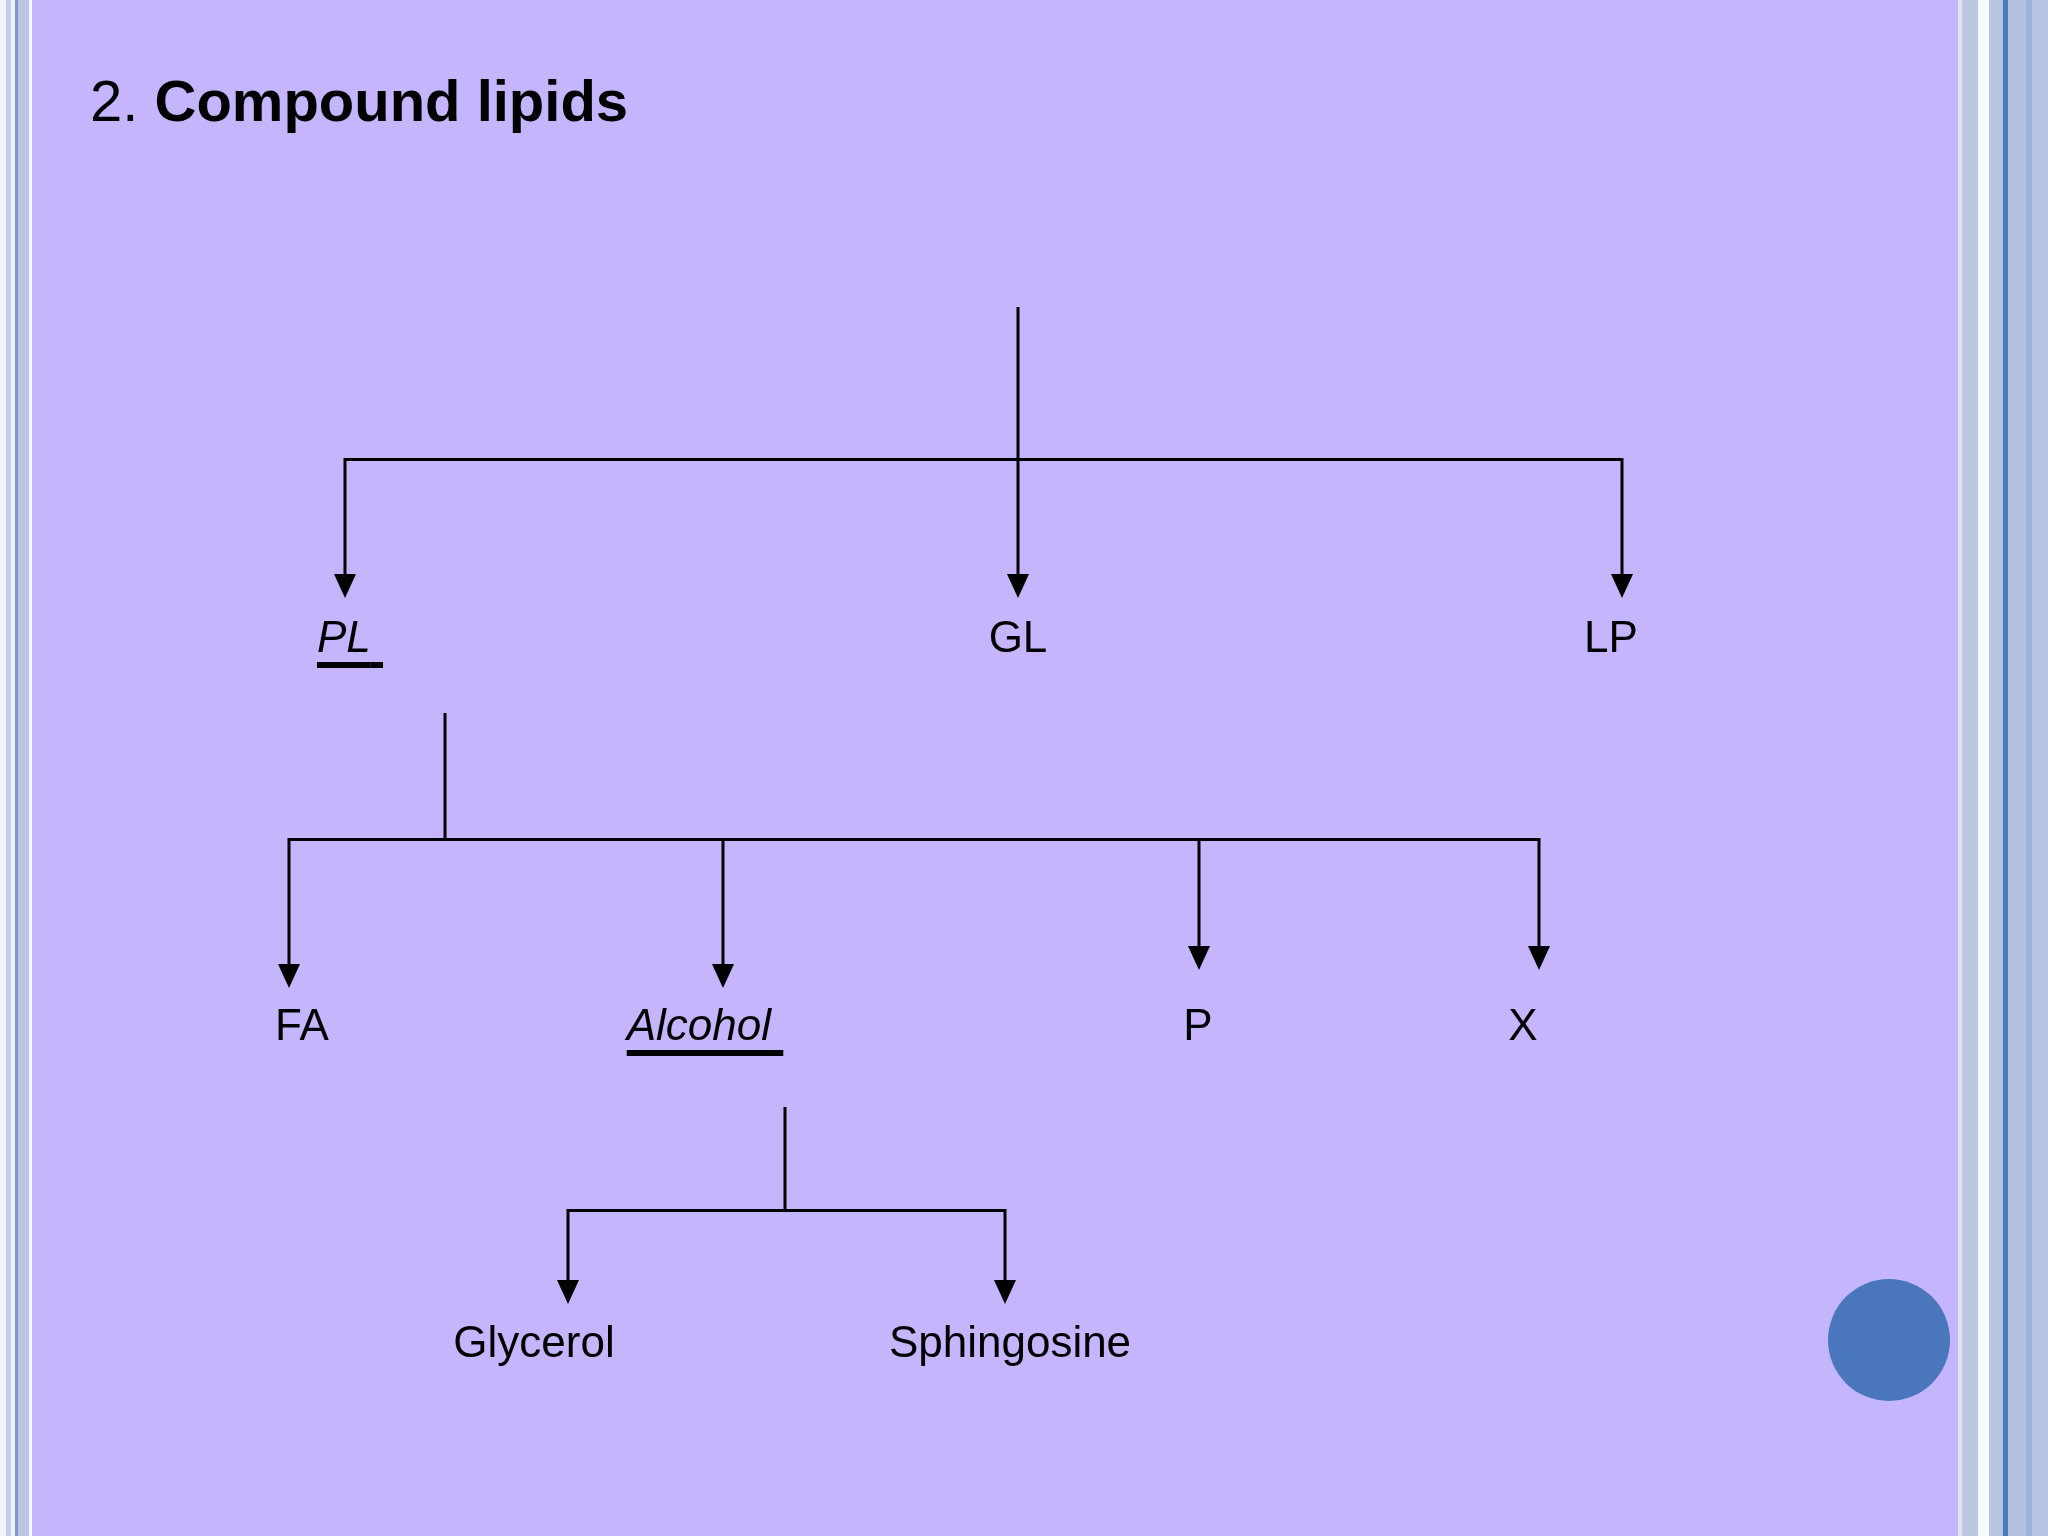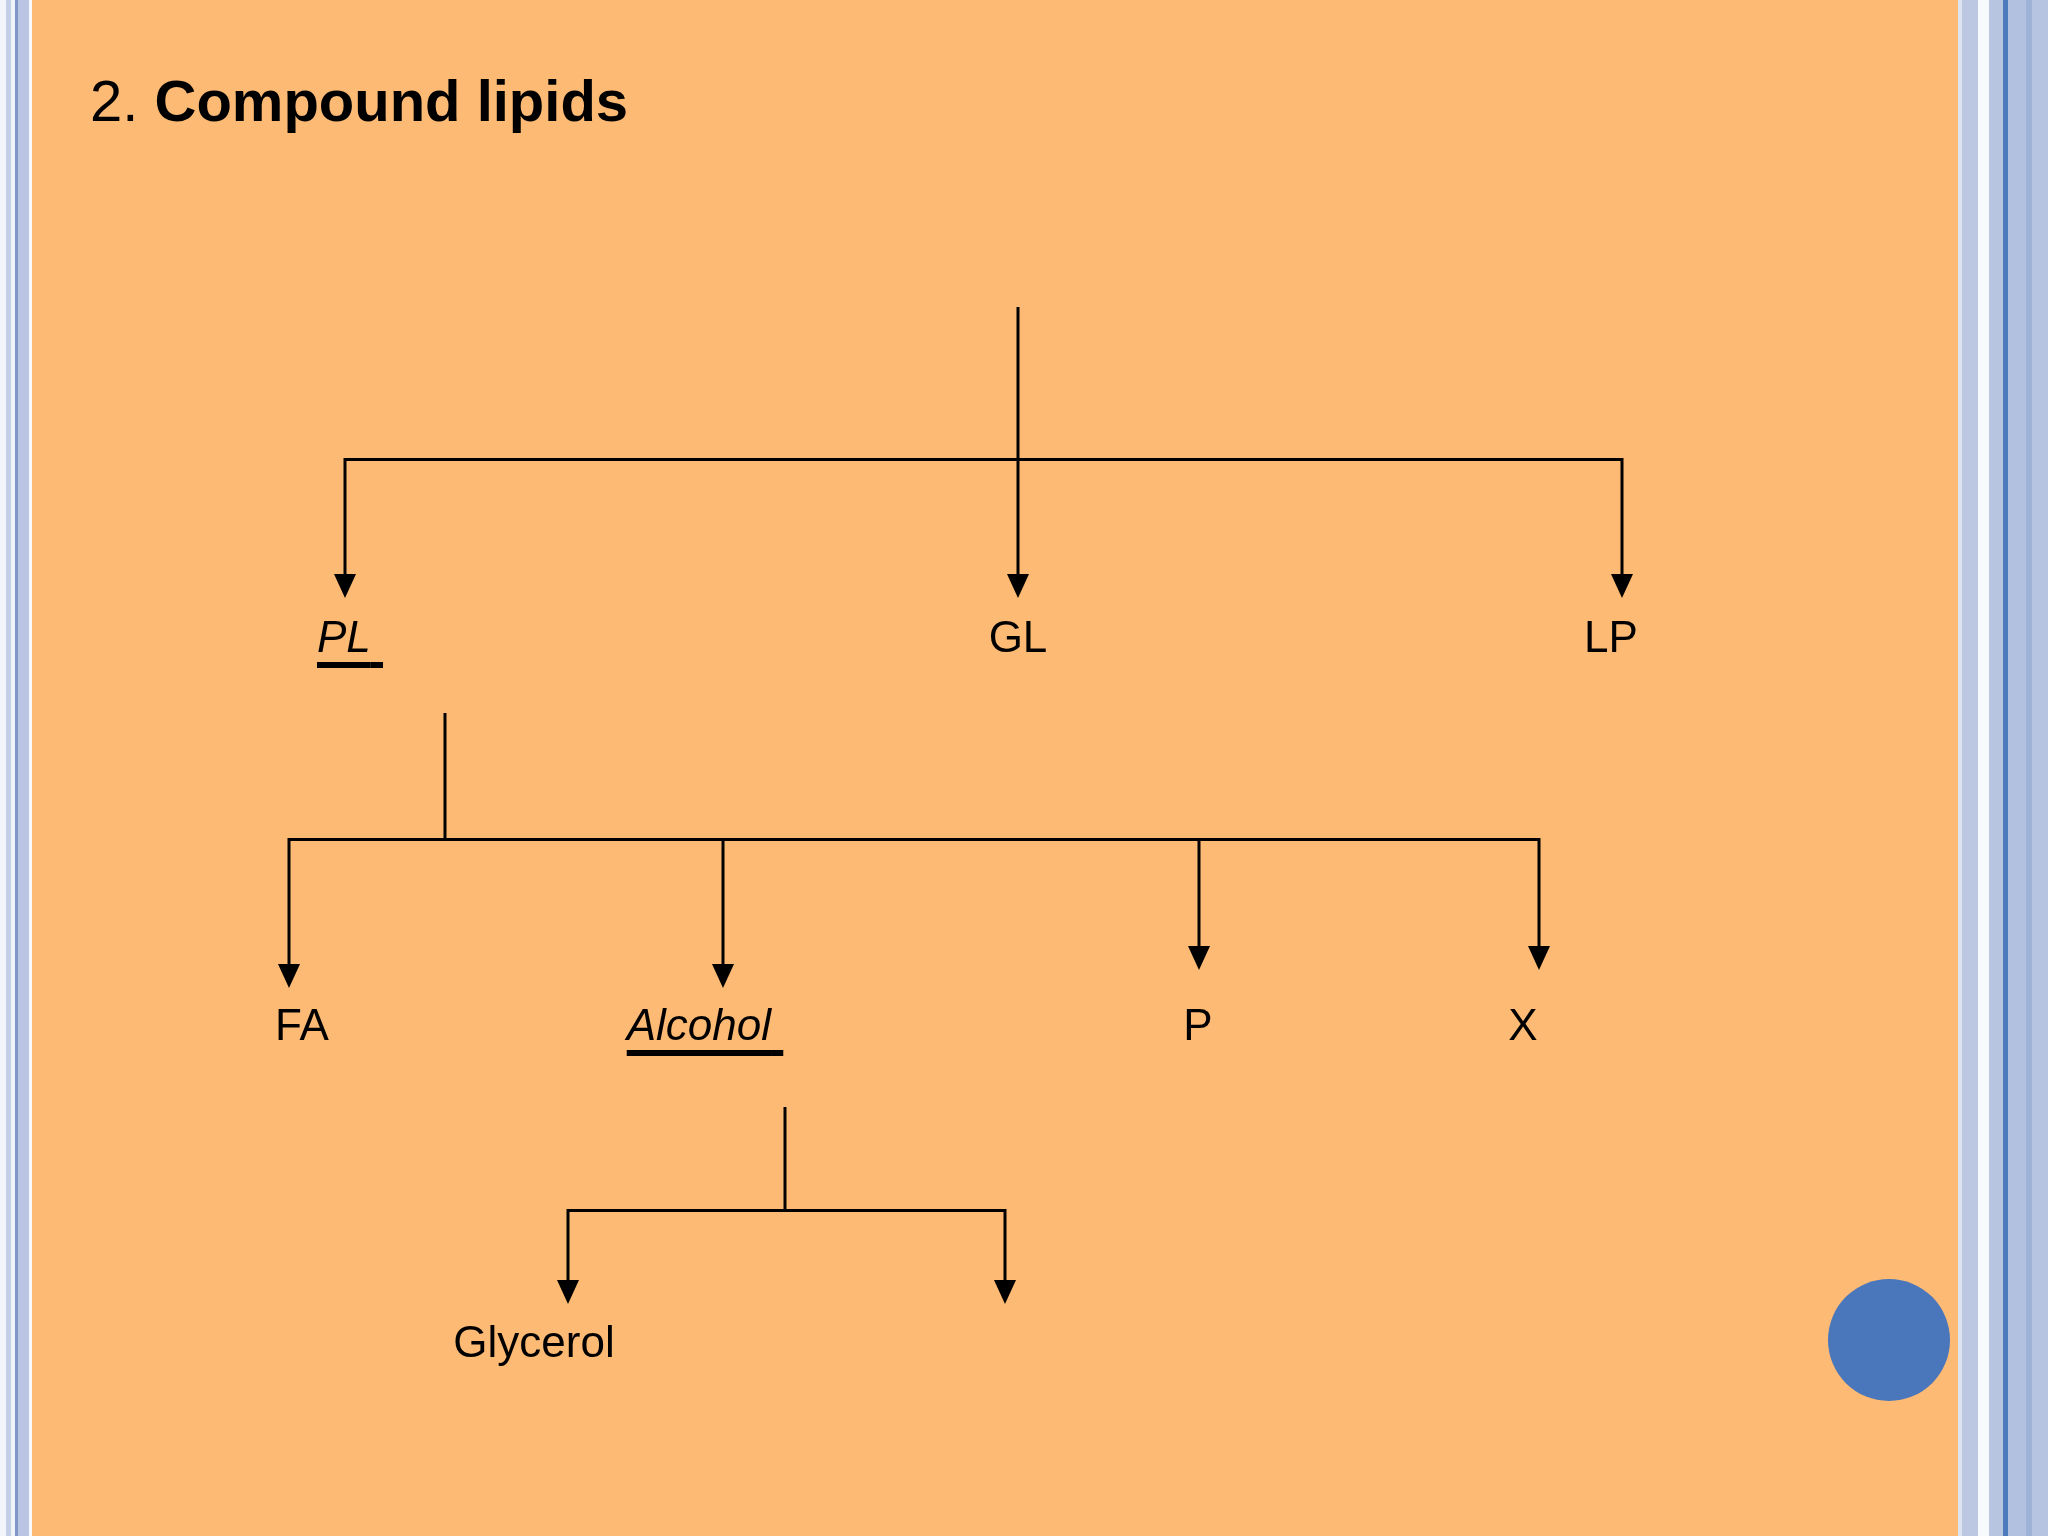--- a/index.html
+++ b/index.html
@@ -7,21 +7,21 @@
     padding: 0;
     background: #ffffff;
   }
   body {
     font-family: "Liberation Sans", sans-serif;
   }
   #slide {
     position: relative;
     width: 2048px;
     height: 1536px;
-    background: #fdba74;
+    background: #c4b5fd;
     overflow: hidden;
   }
 
   
   .stripe {
     position: absolute;
     top: 0;
     height: 100%;
   }
 
@@ -181,14 +181,15 @@
   <div>
     <div class="vline" style="left:568px;top:1209px;height:75px;"></div>
     <div class="arrowhead" style="left:568px;top:1280px;"></div>
   </div>
   <div>
     <div class="vline" style="left:1005px;top:1209px;height:75px;"></div>
     <div class="arrowhead" style="left:1005px;top:1280px;"></div>
   </div>
 
   <div class="node" style="left:534px;top:1320px;"><span>Glycerol</span></div>
+  <div class="node" style="left:1010px;top:1320px;"><span>Sphingosine</span></div>
 
 </div>
 
 </body></html>

